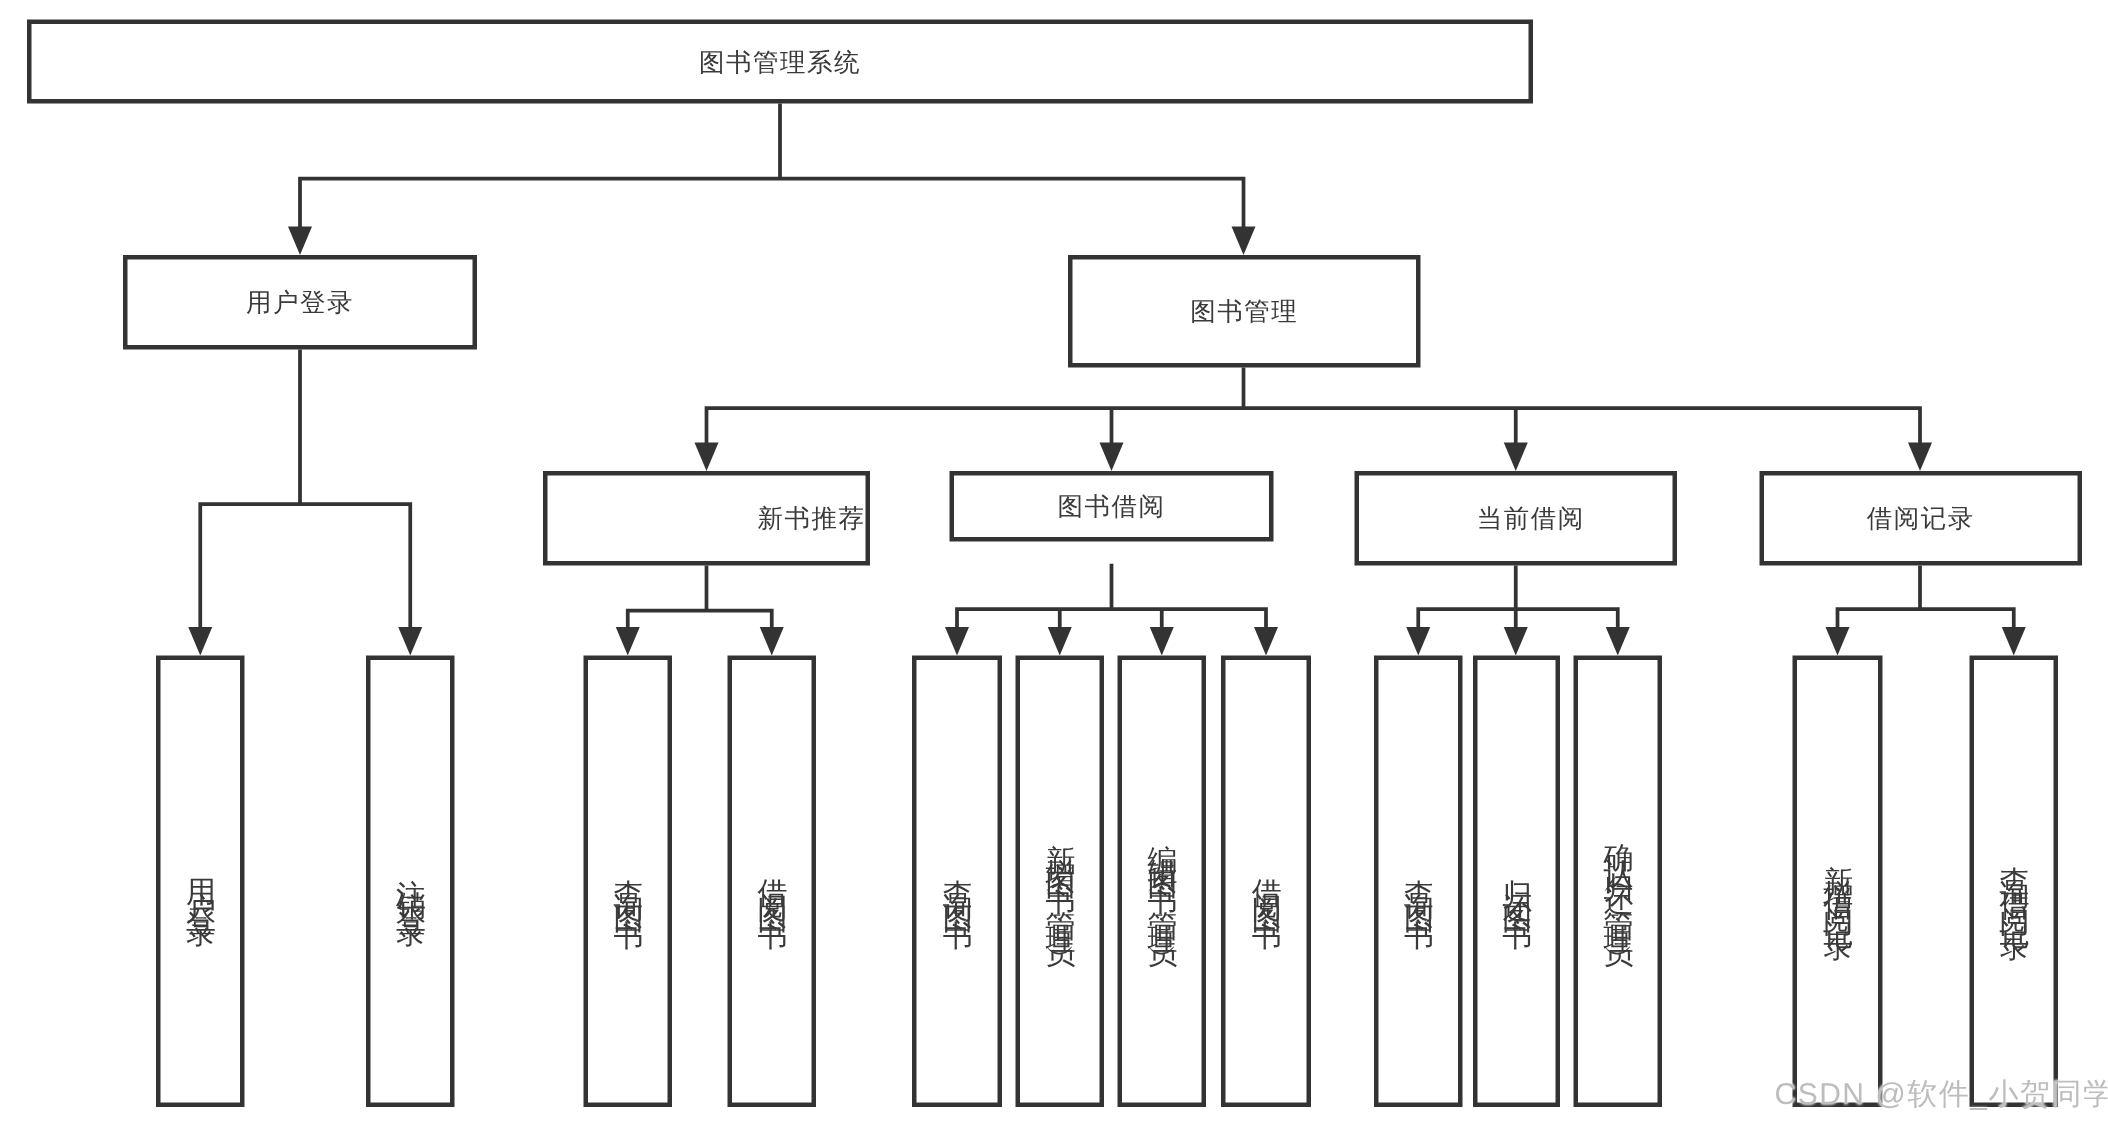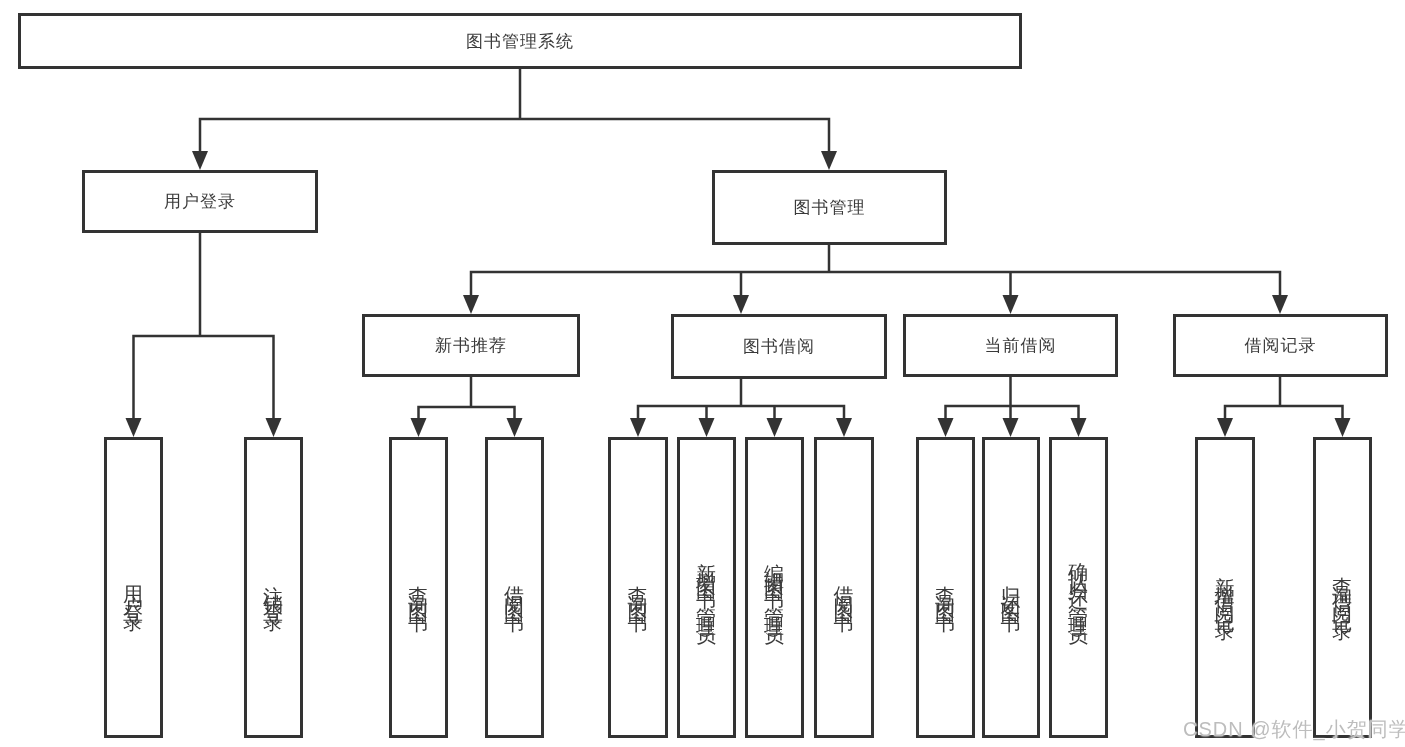--- a/index.html
+++ b/index.html
@@ -45,22 +45,22 @@
     font-size: 20px;
     letter-spacing: 9px;
     color: var(--text);
     line-height: 1;
     white-space: nowrap;
   }
   
   #node-root        { left: 18px;   top: 13px;  width: 1004px; height: 56px; }
   #node-user-login  { left: 82px;   top: 170px; width: 236px;  height: 63px; }
   #node-book-mgmt   { left: 712px;  top: 170px; width: 235px;  height: 75px; }
-  #node-new-book    { left: 362px;  top: 314px; width: 218px;  height: 63px; }
-  #node-borrow      { left: 671px;  top: 314px; width: 216px;  height: 65px; }
+  #node-new-book    { left: 362px;  top: 314px; width: 218px;  height: 63px; justify-content: flex-end; }
+  #node-borrow      { left: 633px;  top: 314px; width: 216px;  height: 47px; }
   #node-current     { left: 903px;  top: 314px; width: 215px;  height: 63px; padding-left: 20px; }
   #node-record      { left: 1173px; top: 314px; width: 215px;  height: 63px; }
   .leaf { top: 437px; height: 301px; }
   #leaf-0  { left: 104px;  width: 59px; }
   #leaf-1  { left: 244px;  width: 59px; }
   #leaf-2  { left: 389px;  width: 59px; }
   #leaf-3  { left: 485px;  width: 59px; }
   #leaf-4  { left: 608px;  width: 60px; }
   #leaf-5  { left: 677px;  width: 59px; }
   #leaf-6  { left: 745px;  width: 59px; }

